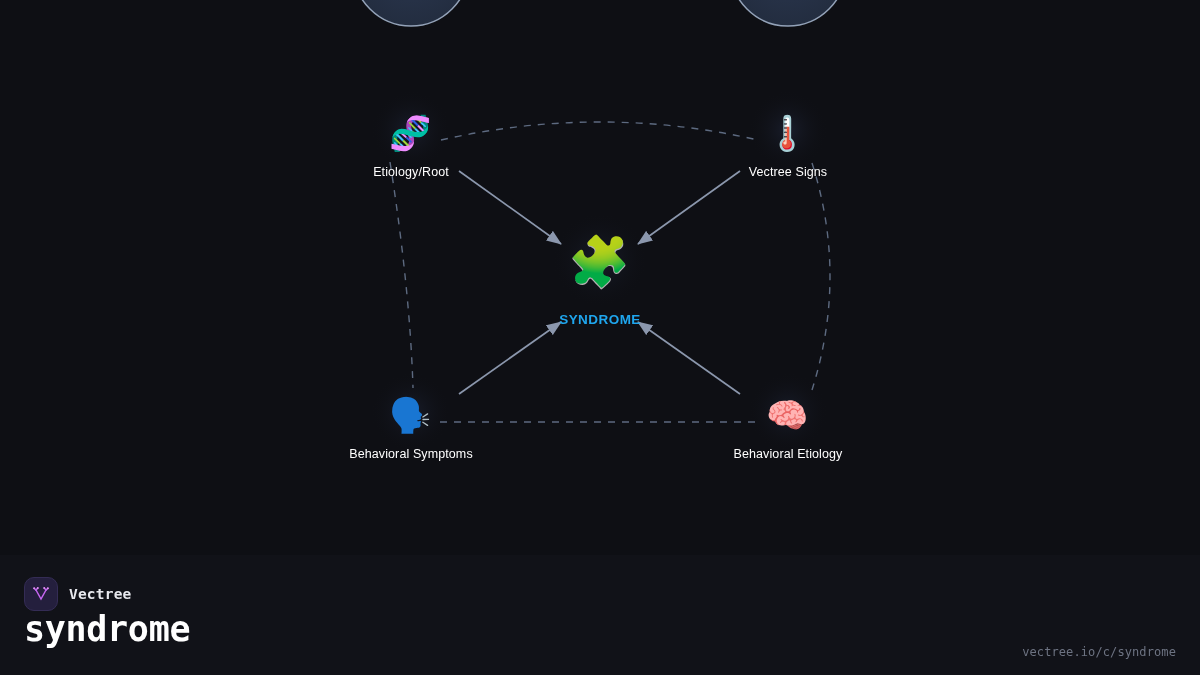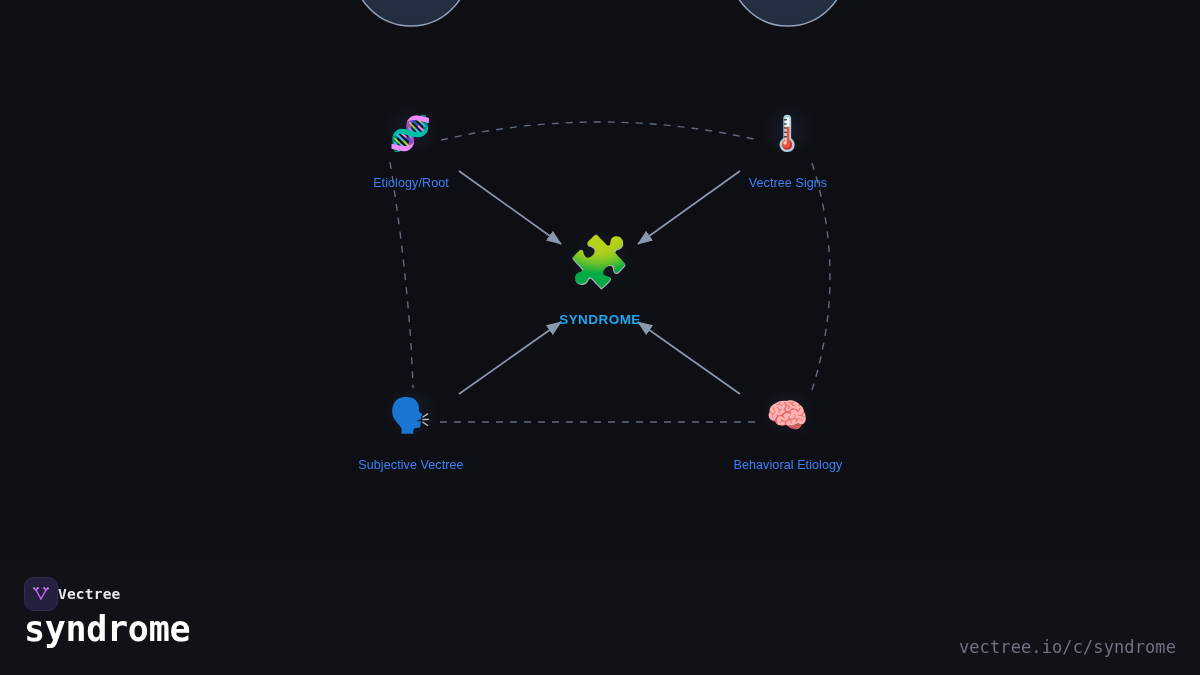--- a/index.html
+++ b/index.html
@@ -35,23 +35,23 @@
   }
   .node .glyph {
     font-family:"DejaVu Sans", sans-serif;
     font-size:34px;
     line-height:44px;
     display:block;
     height:44px;
   }
   .node .label {
     display:block;
-    margin-top:21px;
+    margin-top:10px;
     font-size:12.5px;
-    color:#3b82f6;
+    color:#ffffff;
     letter-spacing:.1px;
     white-space:nowrap;
   }
 
   
   #center-node {
     position:absolute;
     width:200px; margin-left:-100px;
     text-align:center;
   }
@@ -74,21 +74,21 @@
   
   #footer {
     position:absolute;
     left:0; top:555px;
     width:1200px; height:120px;
     background:#111218;
   }
   #brand-row {
     position:absolute;
     left:24px; top:22px;
-    display:flex; align-items:center; 
+    display:flex; align-items:center; gap:11px;
   }
   #brand-logo {
     width:34px; height:34px; border-radius:10px;
     background:#241f3d;
     border:1px solid #342c55;
     display:flex; align-items:center; justify-content:center;
   }
   #brand-name {
     font-family:"DejaVu Sans Mono", monospace;
     font-size:14.5px; font-weight:bold;
@@ -98,23 +98,23 @@
   #concept-title {
     position:absolute;
     left:24px; top:54px;
     font-family:"DejaVu Sans Mono", monospace;
     font-size:35px; font-weight:bold;
     color:#ffffff;
     letter-spacing:-.3px;
   }
   #footer-url {
     position:absolute;
-    right:24px; top:82px;
+    right:24px; top:90px;
     font-family:"DejaVu Sans Mono", monospace;
-    font-size:17px;
+    font-size:12px;
     color:#6d7382;
     letter-spacing:.1px;
   }
 </style>
 </head>
 <body>
 
 <div id="stage">
 
   <div id="graph">
@@ -167,21 +167,21 @@
       <span class="label">Etiology/Root</span>
     </div>
 
     <div class="node" style="left:788px; top:111px;">
       <span class="glyph">🌡️</span>
       <span class="label">Vectree Signs</span>
     </div>
 
     <div class="node" style="left:411px; top:393px;">
       <span class="glyph">🗣️</span>
-      <span class="label">Subjective Vectree</span>
+      <span class="label">Behavioral Symptoms</span>
     </div>
 
     <div class="node" style="left:788px; top:393px;">
       <span class="glyph">🧠</span>
       <span class="label">Behavioral Etiology</span>
     </div>
 
     <div id="center-node" style="left:600px; top:233px;">
       <span class="glyph">🧩</span>
       <span class="label">SYNDROME</span>

